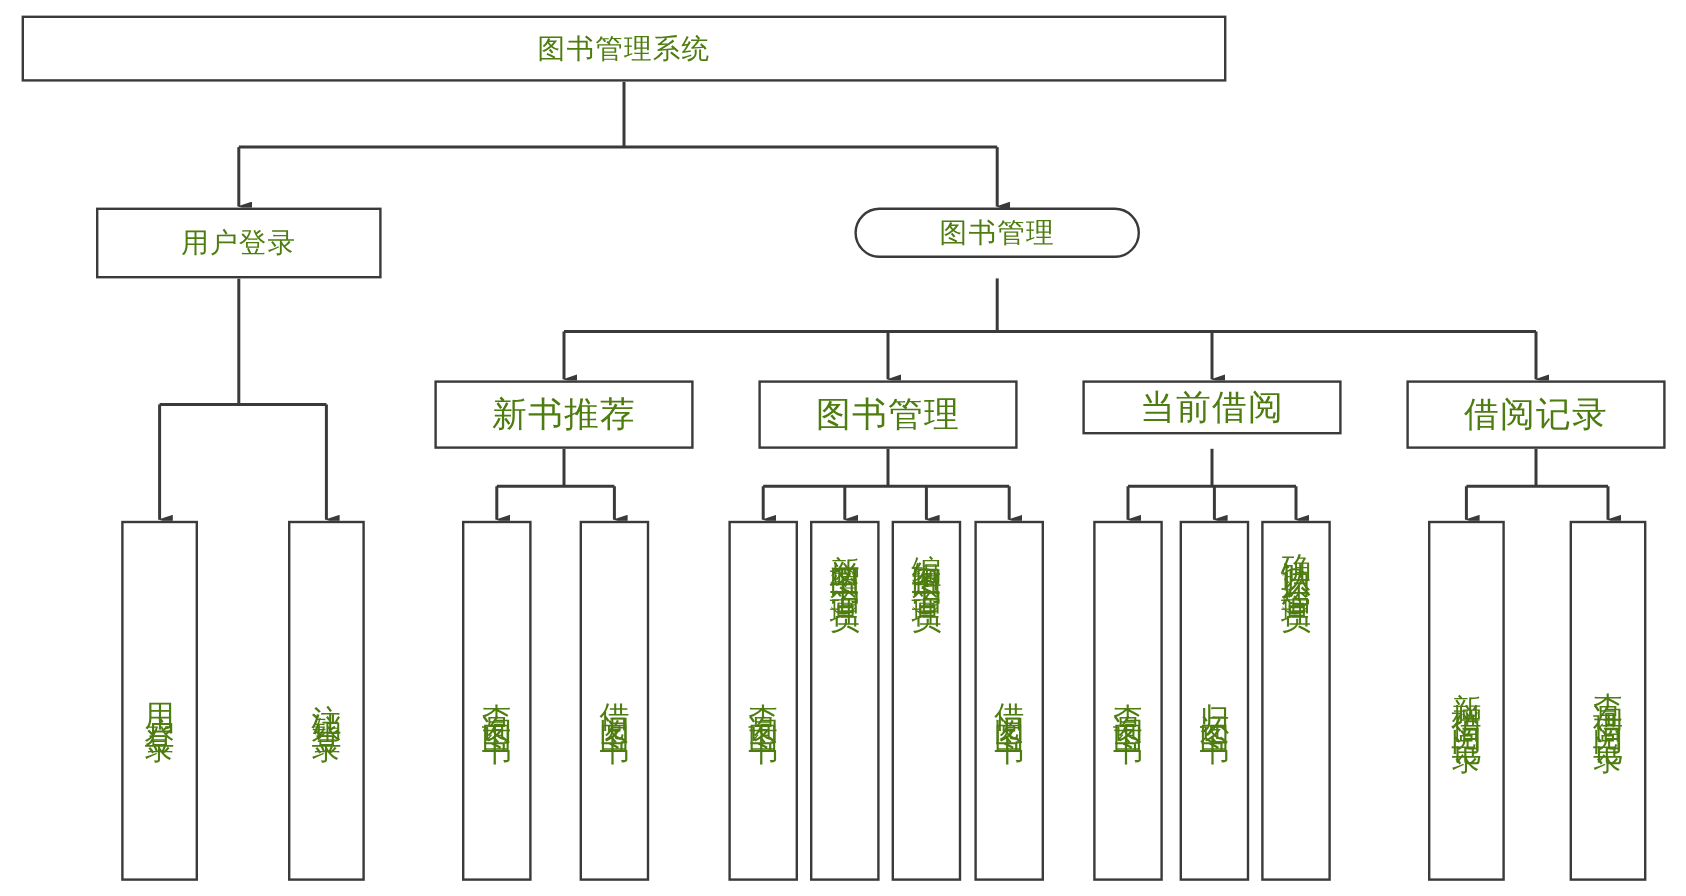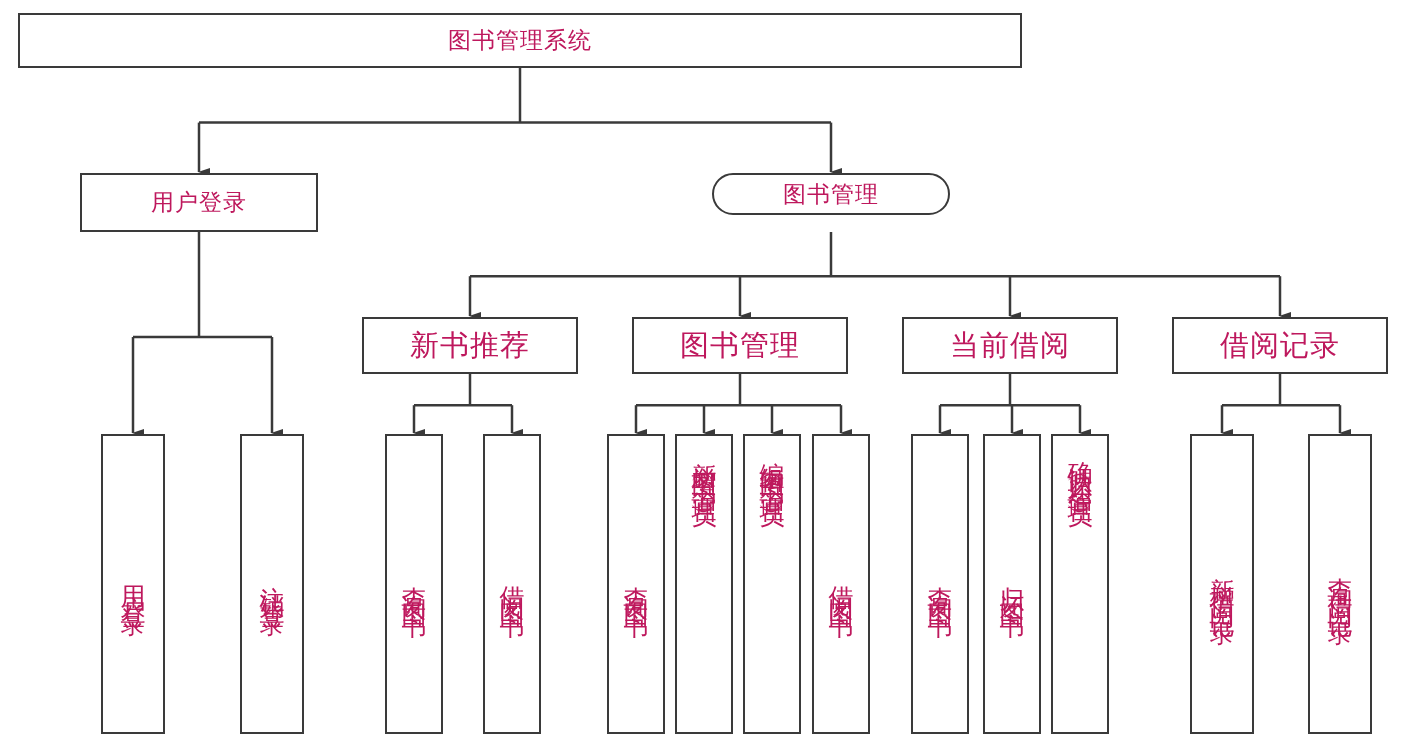--- a/index.html
+++ b/index.html
@@ -27,21 +27,21 @@
   .node {
     position: absolute;
     box-sizing: border-box;
     background: #ffffff;
     border: 2px solid #3a3a3a;
     display: flex;
     align-items: center;
     justify-content: center;
   }
   .node-label {
-    color: #be185d;
+    color: #4d7c0f;
     white-space: pre;
     letter-spacing: 1px;
   }
   .node.root .node-label { font-size: 23px; }
   .node.lvl1 .node-label { font-size: 23px; }
   .node.lvl2 .node-label { font-size: 29px; }
 
   .node.leaf {
     align-items: flex-start;
     justify-content: center;
@@ -125,21 +125,21 @@
       </div>
       <div class="node lvl1" style="left: 712px; top: 173px; width: 238px; height: 42px; border-radius: 22px;">
         <span class="node-label">图书管理</span>
       </div>
       <div class="node lvl2" style="left: 362px; top: 317px; width: 216px; height: 57px;">
         <span class="node-label">新书推荐</span>
       </div>
       <div class="node lvl2" style="left: 632px; top: 317px; width: 216px; height: 57px;">
         <span class="node-label">图书管理</span>
       </div>
-      <div class="node lvl2" style="left: 902px; top: 317px; width: 216px; height: 57px;">
+      <div class="node lvl2" style="left: 902px; top: 317px; width: 216px; height: 45px;">
         <span class="node-label">当前借阅</span>
       </div>
       <div class="node lvl2" style="left: 1172px; top: 317px; width: 216px; height: 57px;">
         <span class="node-label">借阅记录</span>
       </div>
       <div class="node leaf short" style="left: 101px; top: 434px; width: 64px; height: 300px;">
         <span class="node-label">用户登录</span>
       </div>
       <div class="node leaf short" style="left: 240px; top: 434px; width: 64px; height: 300px;">
         <span class="node-label">注销登录</span>

